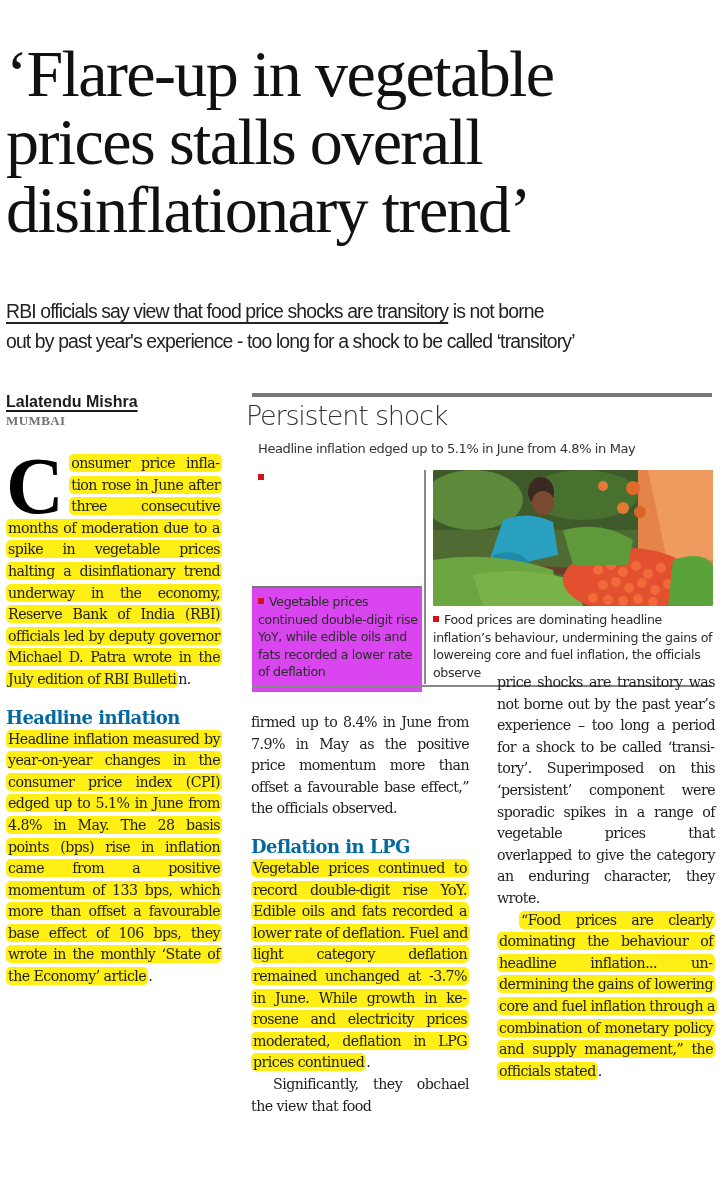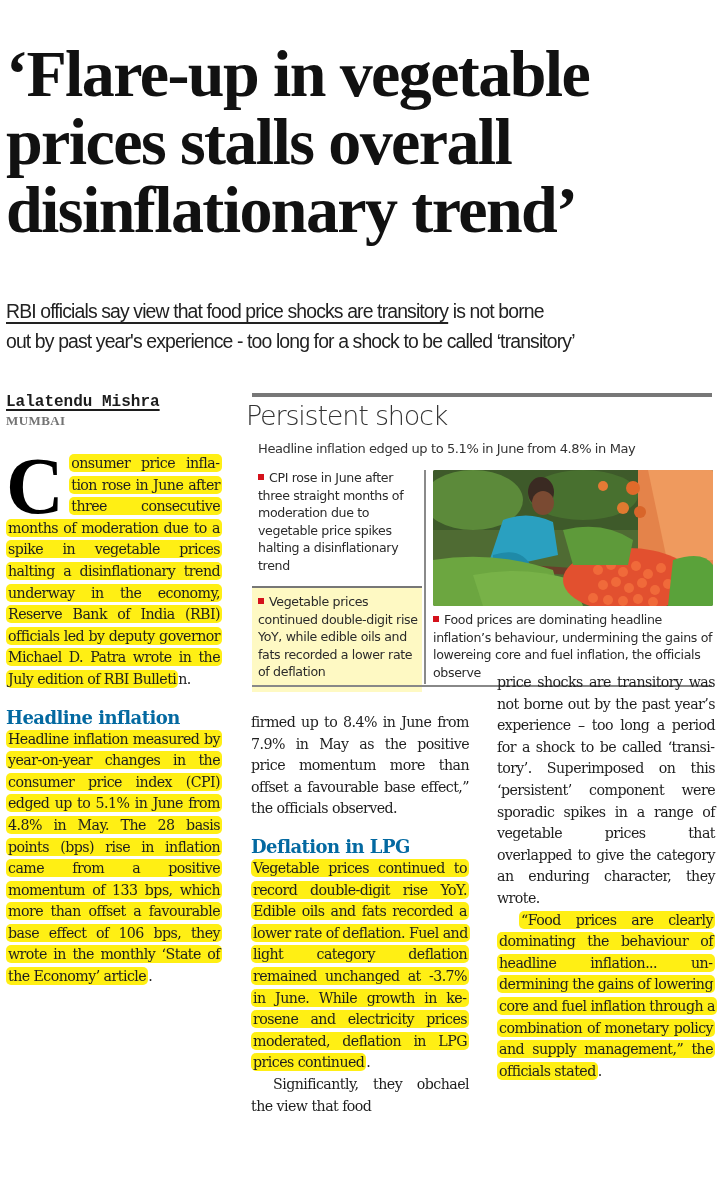--- a/index.html
+++ b/index.html
@@ -1,30 +1,30 @@
 <!DOCTYPE html>
 <html><head>
 <meta charset="utf-8">
 <style>
   html,body{margin:0;padding:0;background:#fff;}
   body{width:724px;height:1188px;position:relative;overflow:hidden;font-family:"DejaVu Serif",serif;color:#1c1c1c;}
   .abs{position:absolute;}
-  .headline{left:6px;top:40px;width:716px;margin:0;font-family:"Liberation Serif",serif;font-weight:bold;font-size:66px;line-height:68px;letter-spacing:-1.6px;color:#111;}
+  .headline{left:6px;top:40px;width:716px;margin:0;font-family:"Liberation Serif",serif;font-weight:normal;font-size:66px;line-height:68px;letter-spacing:-1.6px;color:#111;}
   .headline .hl{display:block;white-space:nowrap;}
   .deck{left:6px;top:296px;width:716px;font-family:"Liberation Sans",sans-serif;font-size:20px;line-height:30px;letter-spacing:-0.9px;color:#222;transform:scaleX(0.97);transform-origin:left top;}
   .deck .ul{text-decoration:underline;text-decoration-thickness:2px;text-underline-offset:4px;}
-  .byline{left:6px;top:393px;font-family:Liberation Mono, monospace;font-weight:bold;font-size:16px;line-height:18px;text-decoration:underline;text-decoration-thickness:1.5px;text-underline-offset:3px;}
+  .byline{left:6px;top:393px;font-family:Liberation Sans, sans-serif;font-weight:bold;font-size:16px;line-height:18px;text-decoration:underline;text-decoration-thickness:1.5px;text-underline-offset:3px;}
   .dateline{left:6px;top:413px;font-family:"Liberation Serif",serif;font-weight:bold;font-size:13px;color:#737373;letter-spacing:.4px;}
   .box-rule{left:252px;top:393px;width:460px;height:4px;background:#777;}
   .box-title{left:246px;top:400px;font-family:"DejaVu Sans",sans-serif;font-size:27px;font-weight:300;color:#333;letter-spacing:-1.2px;}
   .box-sub{left:258px;top:441px;font-family:"DejaVu Sans",sans-serif;font-size:13px;color:#333;letter-spacing:-0.4px;}
   .box-item{font-family:"DejaVu Sans",sans-serif;font-size:12.6px;line-height:17.6px;color:#2b2b2b;letter-spacing:-0.35px;}
   .sq{display:inline-block;width:6px;height:6px;background:#d4111b;margin-right:5px;vertical-align:2px;}
   .item1{left:258px;top:469px;width:170px;}
-  .item2{left:252px;top:586px;width:164px;padding:5px 0 4px 6px;background:#fef9c3;border-top:2px solid #777;height:95px;}
+  .item2{left:252px;top:586px;width:164px;padding:5px 0 4px 6px;background:#d946ef;border-top:2px solid #777;height:95px;}
   .vrule{left:424px;top:470px;width:2px;height:214px;background:#8a8a8a;}
   .photo{left:433px;top:470px;width:280px;height:136px;overflow:hidden;border-radius:2px;}
   .caption{left:433px;top:611px;width:280px;}
   .box-bottom{left:252px;top:685px;width:460px;height:2px;background:#888;}
   .col{font-family:"DejaVu Serif",serif;font-size:14.2px;line-height:21.6px;color:#1e1e1e;text-align:justify;letter-spacing:-0.55px;hyphens:manual;}
   .col p{margin:0;}
   .hi{background:#ffef14;box-decoration-break:clone;-webkit-box-decoration-break:clone;padding:1px 2px;border-radius:5px;}
   .col1{left:6px;top:453px;width:216px;}
   .col2{left:251px;top:712px;width:218px;}
   .col3{left:497px;top:672px;width:218px;}
@@ -47,21 +47,21 @@
 </div>
 
 <div class="abs byline">Lalatendu Mishra</div>
 <div class="abs dateline">MUMBAI</div>
 
 <div class="abs box-rule"></div>
 <div class="abs box-title">Persistent shock</div>
 <div class="abs box-sub">Headline inflation edged up to 5.1% in June from 4.8% in May</div>
 
 <div class="abs box-item item1">
-  <span class="sq"></span><span>CPI rose in June after three straight months of moderation due to vegetable price spikes halting a disinflationary trend</span>
+  <span class="sq"></span>
 </div>
 <div class="abs box-item item2">
   <span class="sq"></span><span>Vegetable prices continued double-digit rise YoY, while edible oils and fats recorded a lower rate of deflation</span>
 </div>
 <div class="abs vrule"></div>
 
 <div class="abs photo">
   <svg width="280" height="136" viewBox="0 0 280 136">
     <rect width="280" height="136" fill="#4f6b33"></rect>
     <rect x="0" y="0" width="280" height="60" fill="#3e5a2a"></rect>

